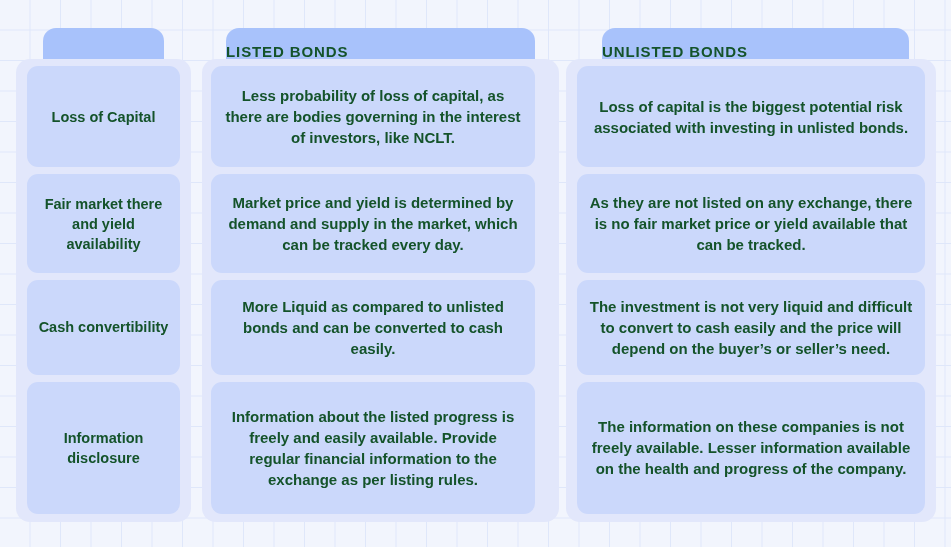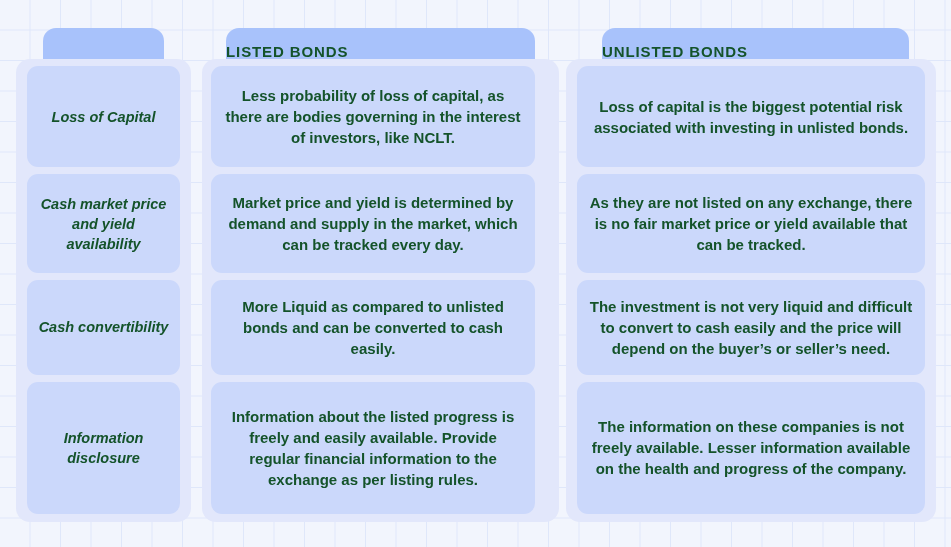--- a/index.html
+++ b/index.html
@@ -25,21 +25,21 @@
     height: 547px;
     box-sizing: border-box;
   }
 
   
   .column {
     position: absolute;
     top: 0;
     bottom: 0;
   }
-  .col-labels  { left: 16px;  width: 175px; font-style: italic; }
+  .col-labels  { left: 16px;  width: 175px; }
   .col-listed  { left: 202px; width: 357px; }
   .col-unlisted{ left: 566px; width: 370px; }
 
   
   .header-tab {
     position: absolute;
     top: 28px;
     height: 46px;
     background: #a8c2fb;
     border-radius: 13px 13px 4px 4px;
@@ -114,21 +114,21 @@
 
   <div class="column col-labels">
     <div class="header-tab">
       <span class="header-tab-text"></span>
     </div>
     <div class="panel">
       <div class="cell r1">
         <span class="cell-text">Loss of Capital</span>
       </div>
       <div class="cell r2">
-        <span class="cell-text">Cash market price and yield availability</span>
+        <span class="cell-text">Fair market there and yield availability</span>
       </div>
       <div class="cell r3">
         <span class="cell-text">Cash convertibility</span>
       </div>
       <div class="cell r4">
         <span class="cell-text">Information disclosure</span>
       </div>
     </div>
   </div>
 

